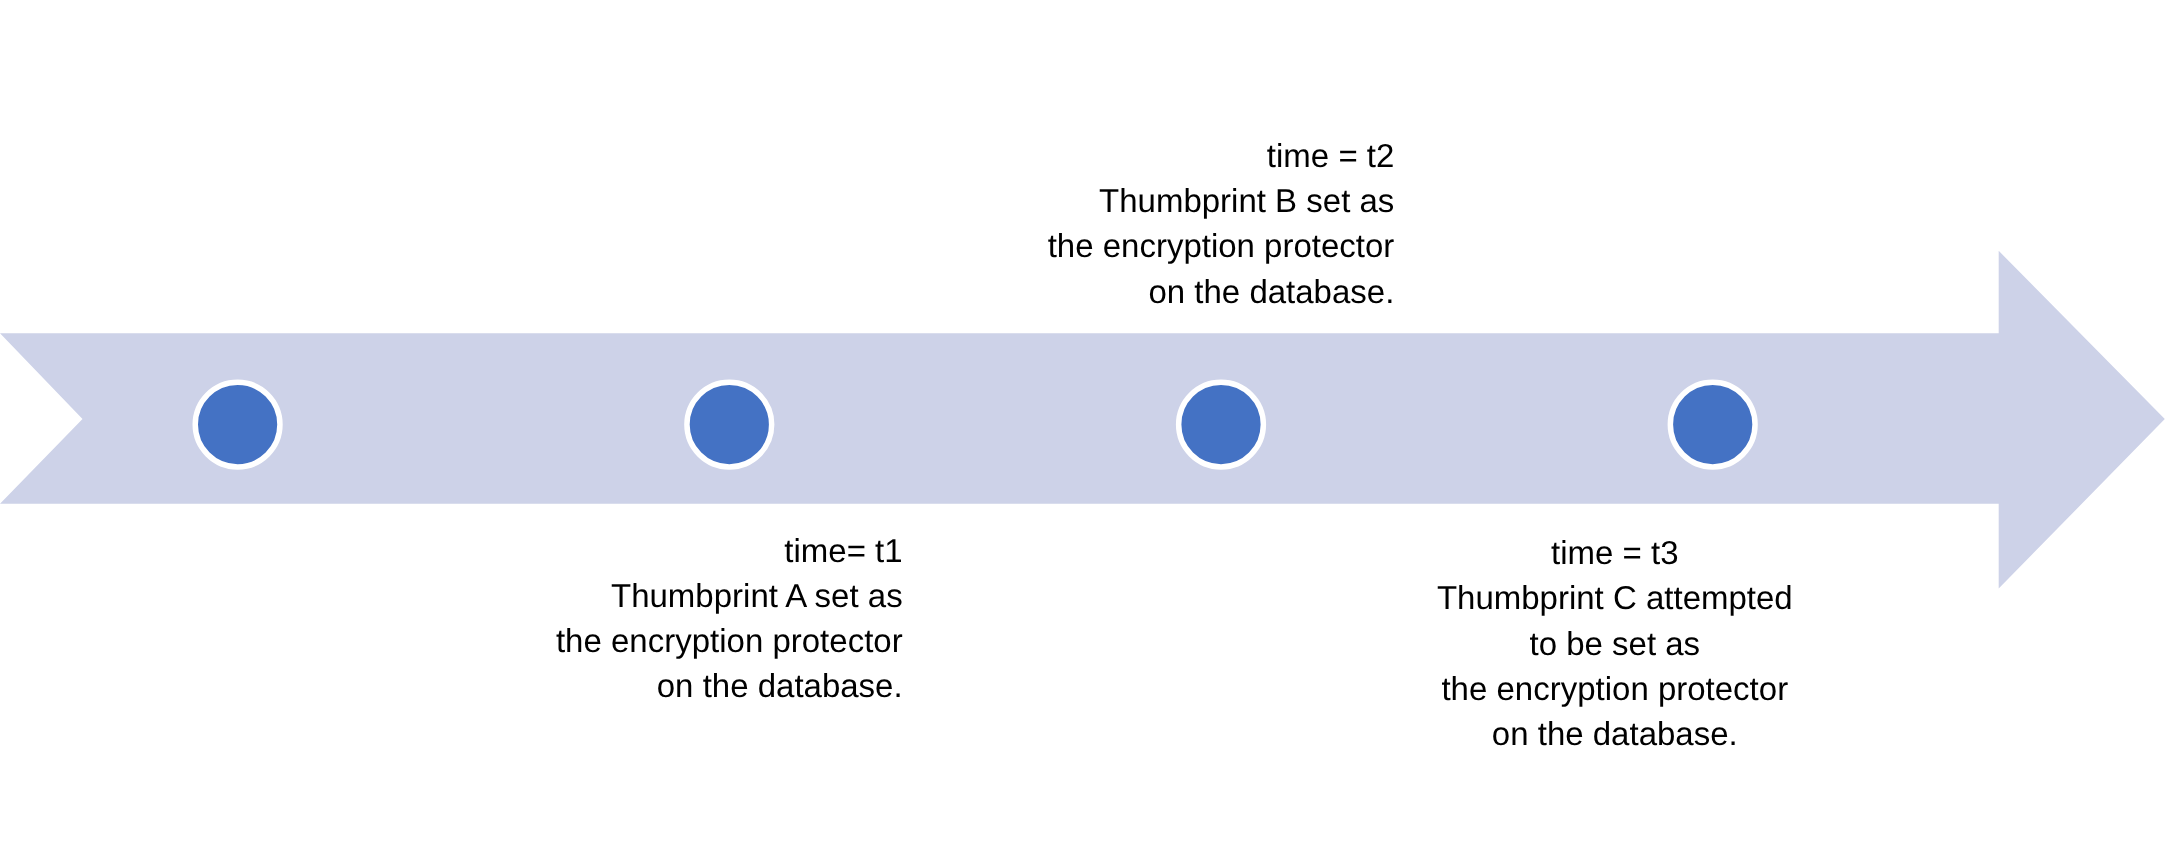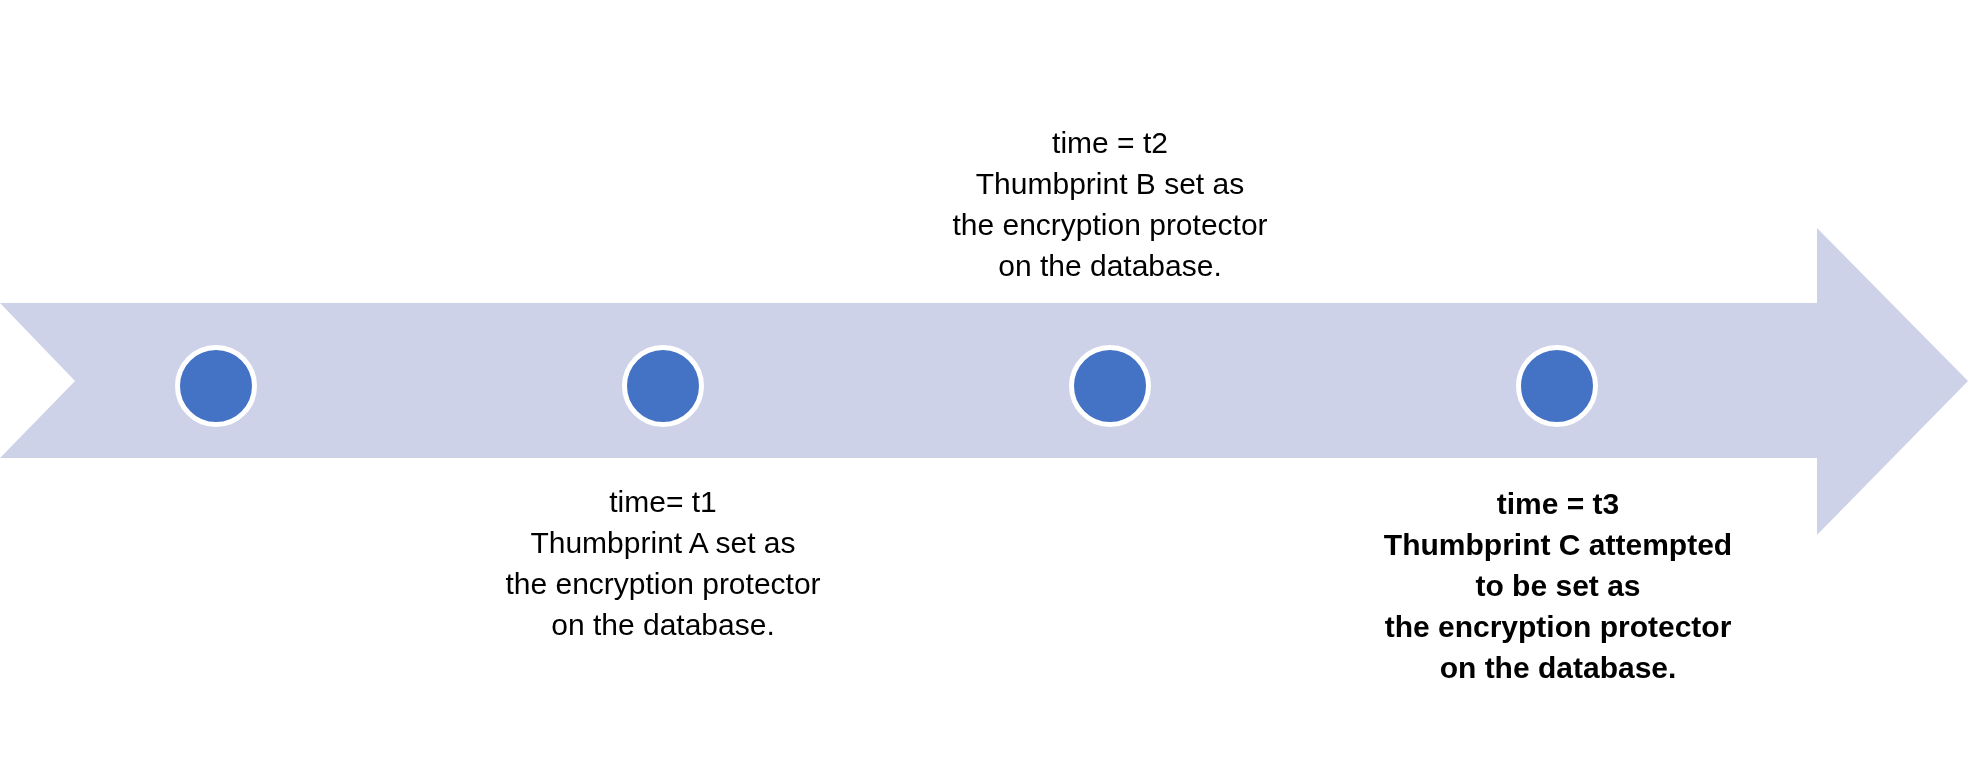--- a/index.html
+++ b/index.html
@@ -20,23 +20,23 @@
   .event-label {
     position: absolute;
     transform: translateX(-50%);
     text-align: center;
     font-size: 30px;
     line-height: 41px;
     color: var(--text, #000000);
     white-space: pre-line;
   }
   .label-t0 { left: 215px;  top: 199px; }
-  .label-t1 { left: 663px;  top: 481px; }
-  .label-t2 { left: 1110px; top: 122px; }
-  .label-t3 { left: 1558px; top: 483px; font-weight: bold; }
+  .label-t1 { left: 663px;  top: 481px; text-align: right; }
+  .label-t2 { left: 1110px; top: 122px; text-align: right; }
+  .label-t3 { left: 1468px; top: 483px; }
 </style>
 </head>
 <body>
 
 <div class="stage">
 
   <svg class="arrow-svg" viewBox="0 0 1971 772" aria-hidden="true">
     <polygon points="0,303 1817,303 1817,228 1968,381 1817,535 1817,458 0,458 75,381" fill="var(--arrow-fill, #cdd2e8)"></polygon>
     <g>
       <circle cx="216" cy="386" r="38.5" fill="var(--marker-fill, #4472c4)" stroke="var(--marker-ring, #ffffff)" stroke-width="5"></circle>

